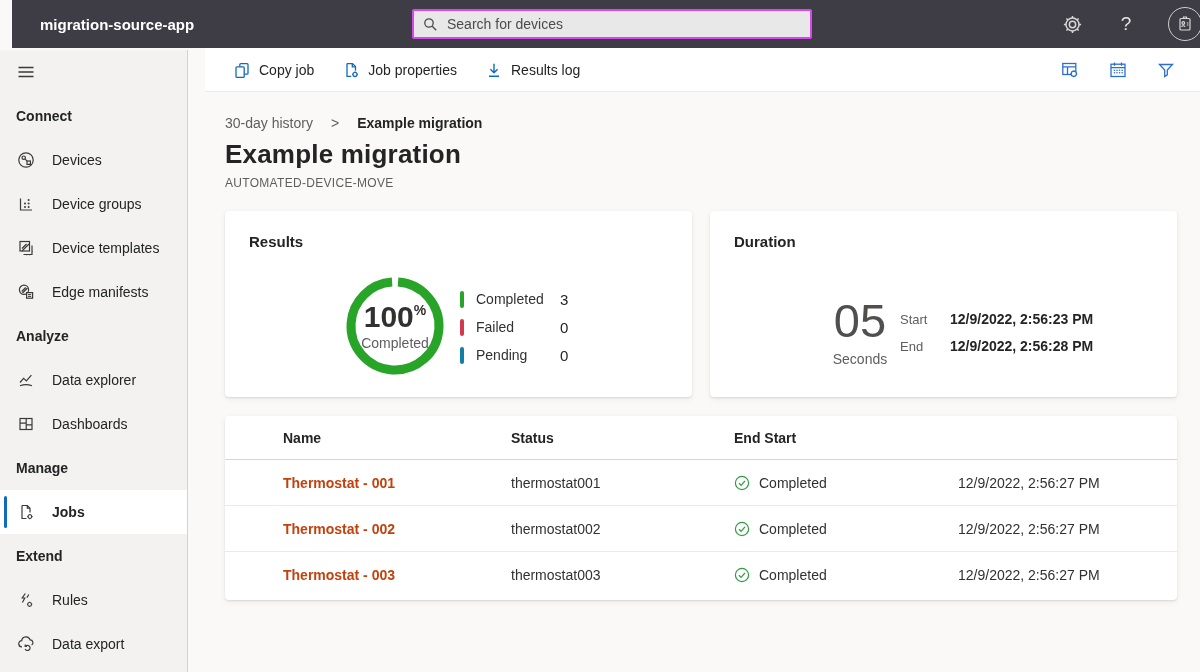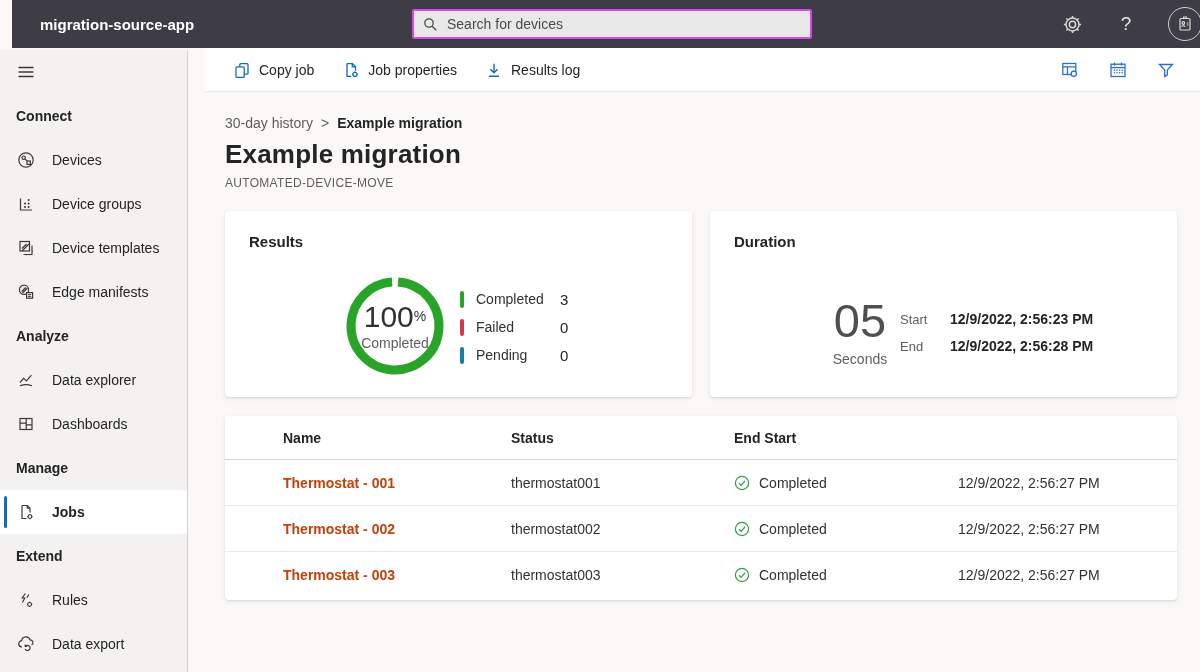--- a/index.html
+++ b/index.html
@@ -29,34 +29,34 @@
   .selected-bar { position:absolute; left:4px; top:6px; width:3px; height:32px; border-radius:2px; background:#0f6cbd; }
 
   
   .toolbar { position:absolute; top:48px; left:205px; width:995px; height:44px; background:#fff; border-bottom:1px solid #ecebe9; display:flex; align-items:center; padding:0 24px 0 28px; }
   .cmd { display:flex; align-items:center; gap:8px; margin-right:28px; font-size:14px; color:#242424; cursor:pointer; }
   .toolbar-right { margin-left:auto; display:flex; align-items:center; gap:28px; }
   .toolbar-right .tb2-btn { width:20px; height:20px; cursor:pointer; }
 
   
   .main { position:absolute; top:92px; left:205px; width:995px; height:580px; background:#faf9f8; }
-  .breadcrumb { position:absolute; top:23px; left:20px; font-size:14px; display:flex; gap:8px; align-items:center; }
+  .breadcrumb { position:absolute; top:23px; left:20px; font-size:14px; display:flex; gap:18px; align-items:center; }
   .crumb-1 { color:#605e5c; cursor:pointer; }
   .crumb-sep { color:#605e5c; }
   .crumb-2 { color:#242424; font-weight:700; }
   .page-title { position:absolute; top:47px; left:20px; font-size:26px; font-weight:700; color:#242424; letter-spacing:.2px; }
   .page-subtitle { position:absolute; top:84px; left:20px; font-size:12px; color:#605e5c; letter-spacing:.3px; }
 
   .card { position:absolute; background:#fff; border-radius:4px; box-shadow:0 1px 2px rgba(0,0,0,.10), 0 2px 6px rgba(0,0,0,.06); }
   .card-title { position:absolute; top:22px; left:24px; font-size:15px; font-weight:700; color:#242424; }
 
   .results-card { top:119px; left:20px; width:467px; height:186px; }
   .donut-wrap { position:absolute; left:118px; top:63px; width:104px; height:104px; }
   .donut-center { position:absolute; inset:0; display:flex; flex-direction:column; align-items:center; justify-content:center; }
-  .donut-num-row { display:flex; align-items:center; }
+  .donut-num-row { display:flex; align-items:flex-start;font-weight:bold; }
   .donut-num { font-size:30px; color:#323130; line-height:1; }
   .donut-pct { font-size:14px; color:#323130; margin-bottom:2px; }
   .donut-caption { font-size:14px; color:#605e5c; margin-top:3px; }
   .legend { position:absolute; left:235px; top:78px; }
   .legend-row { display:flex; align-items:center; height:20px; margin-bottom:8px; }
   .legend-bar { width:4px; height:17px; border-radius:2px; flex:none; }
   .legend-label { margin-left:12px; width:84px; font-size:14px; color:#323130; }
   .legend-value { font-size:15px; color:#242424; }
 
   .duration-card { top:119px; left:505px; width:467px; height:186px; }

